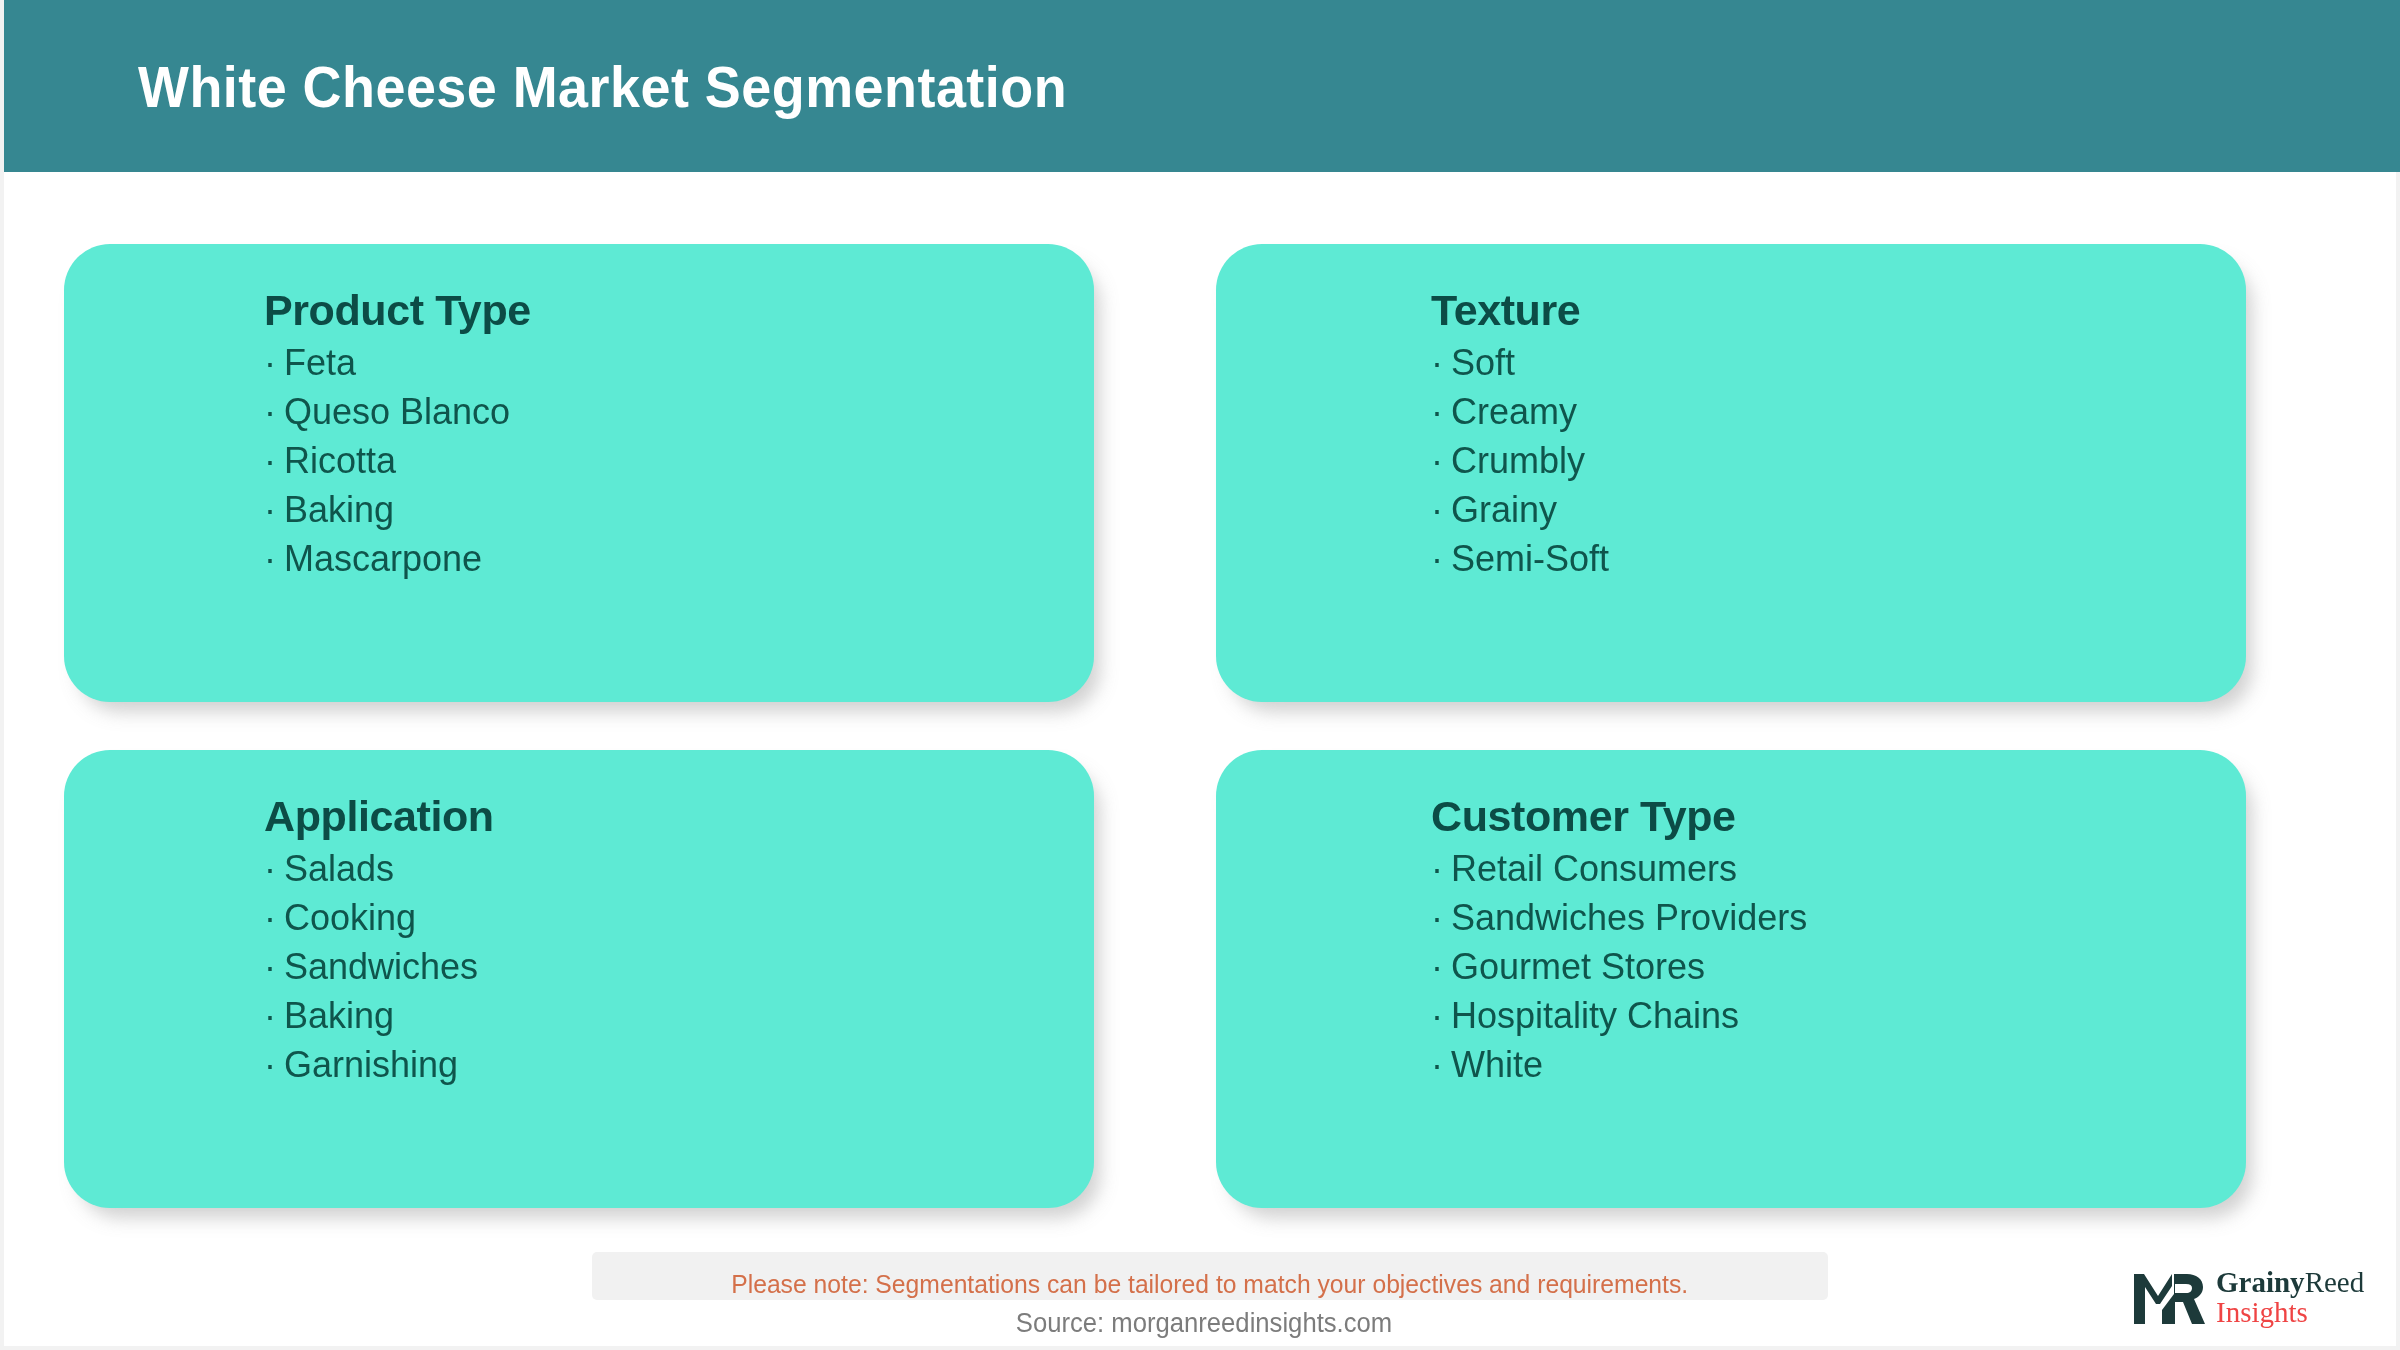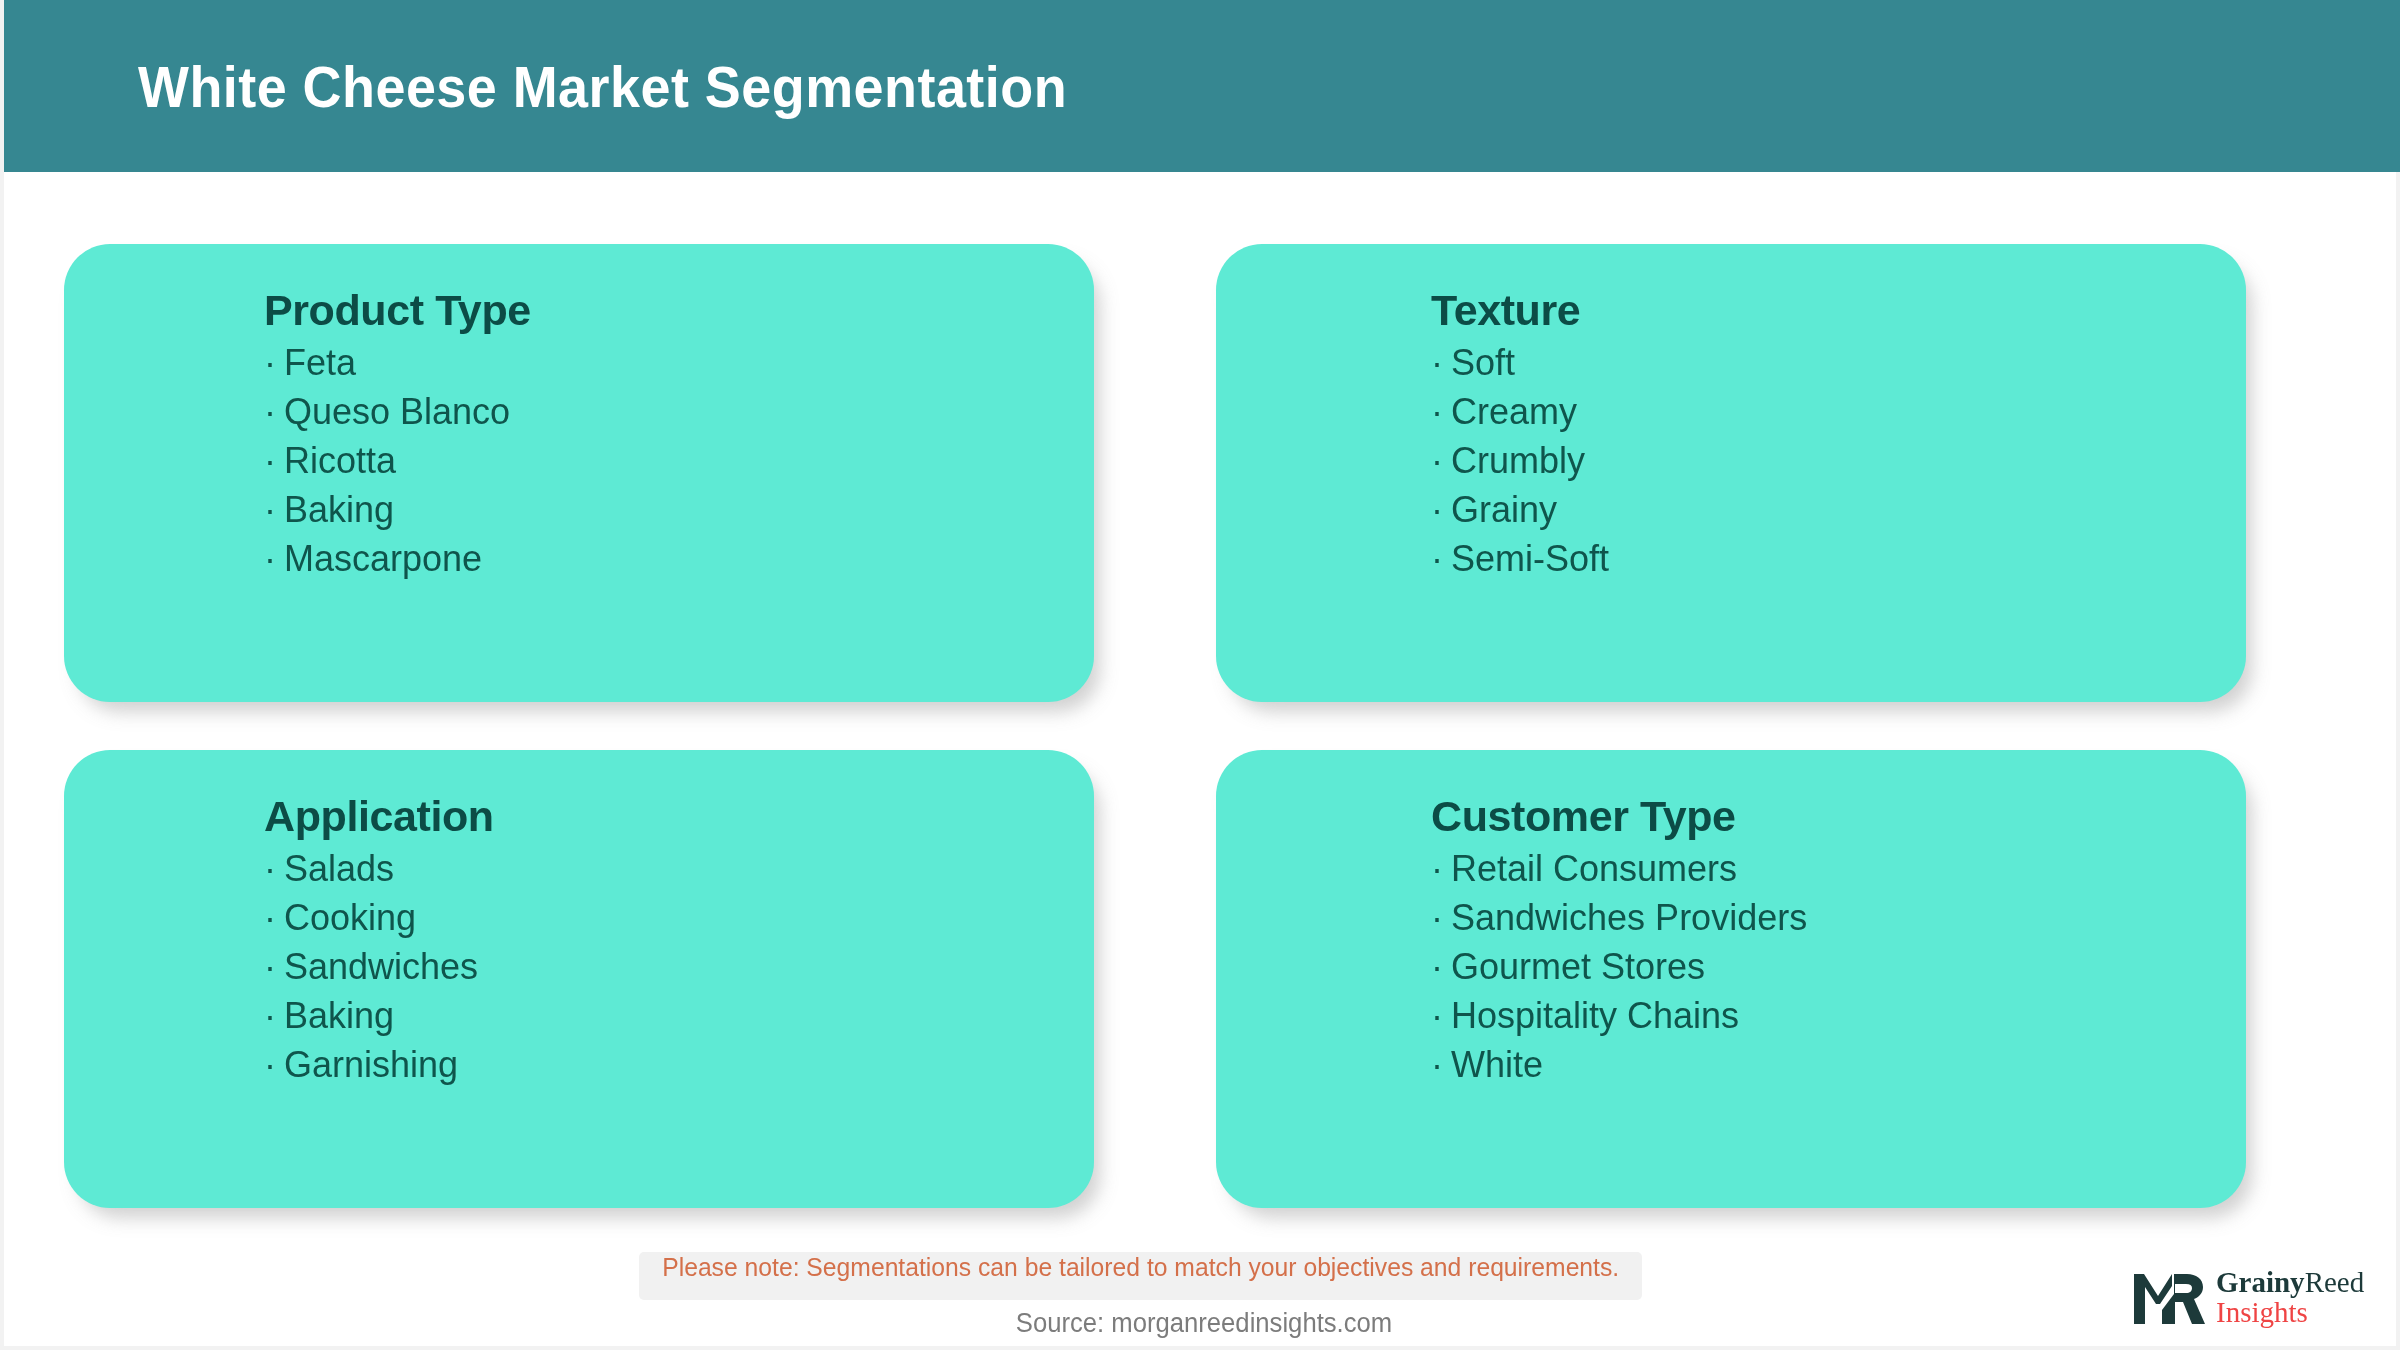--- a/index.html
+++ b/index.html
@@ -111,28 +111,27 @@
     position: absolute;
     left: 0;
     top: 1240px;
     width: 2400px;
     height: 110px;
   }
   #note-box {
     position: absolute;
     left: 588px;
     top: 12px;
-    width: 1003px;
+    width: 1236px;
     height: 48px;
     background: #f1f1f1;
     border-radius: 5px;
     display: flex;
-    align-items: flex-start;
+    align-items: flex-end;
     justify-content: center;
-    margin-left: 47px;
   }
   #note-text {
     color: #d4704a;
     font-size: 26px;
     font-family: "Liberation Sans Narrow", "Liberation Sans", "DejaVu Sans", sans-serif;
     transform: scaleX(0.95);
     white-space: nowrap;
   }
   #source-text {
     position: absolute;

